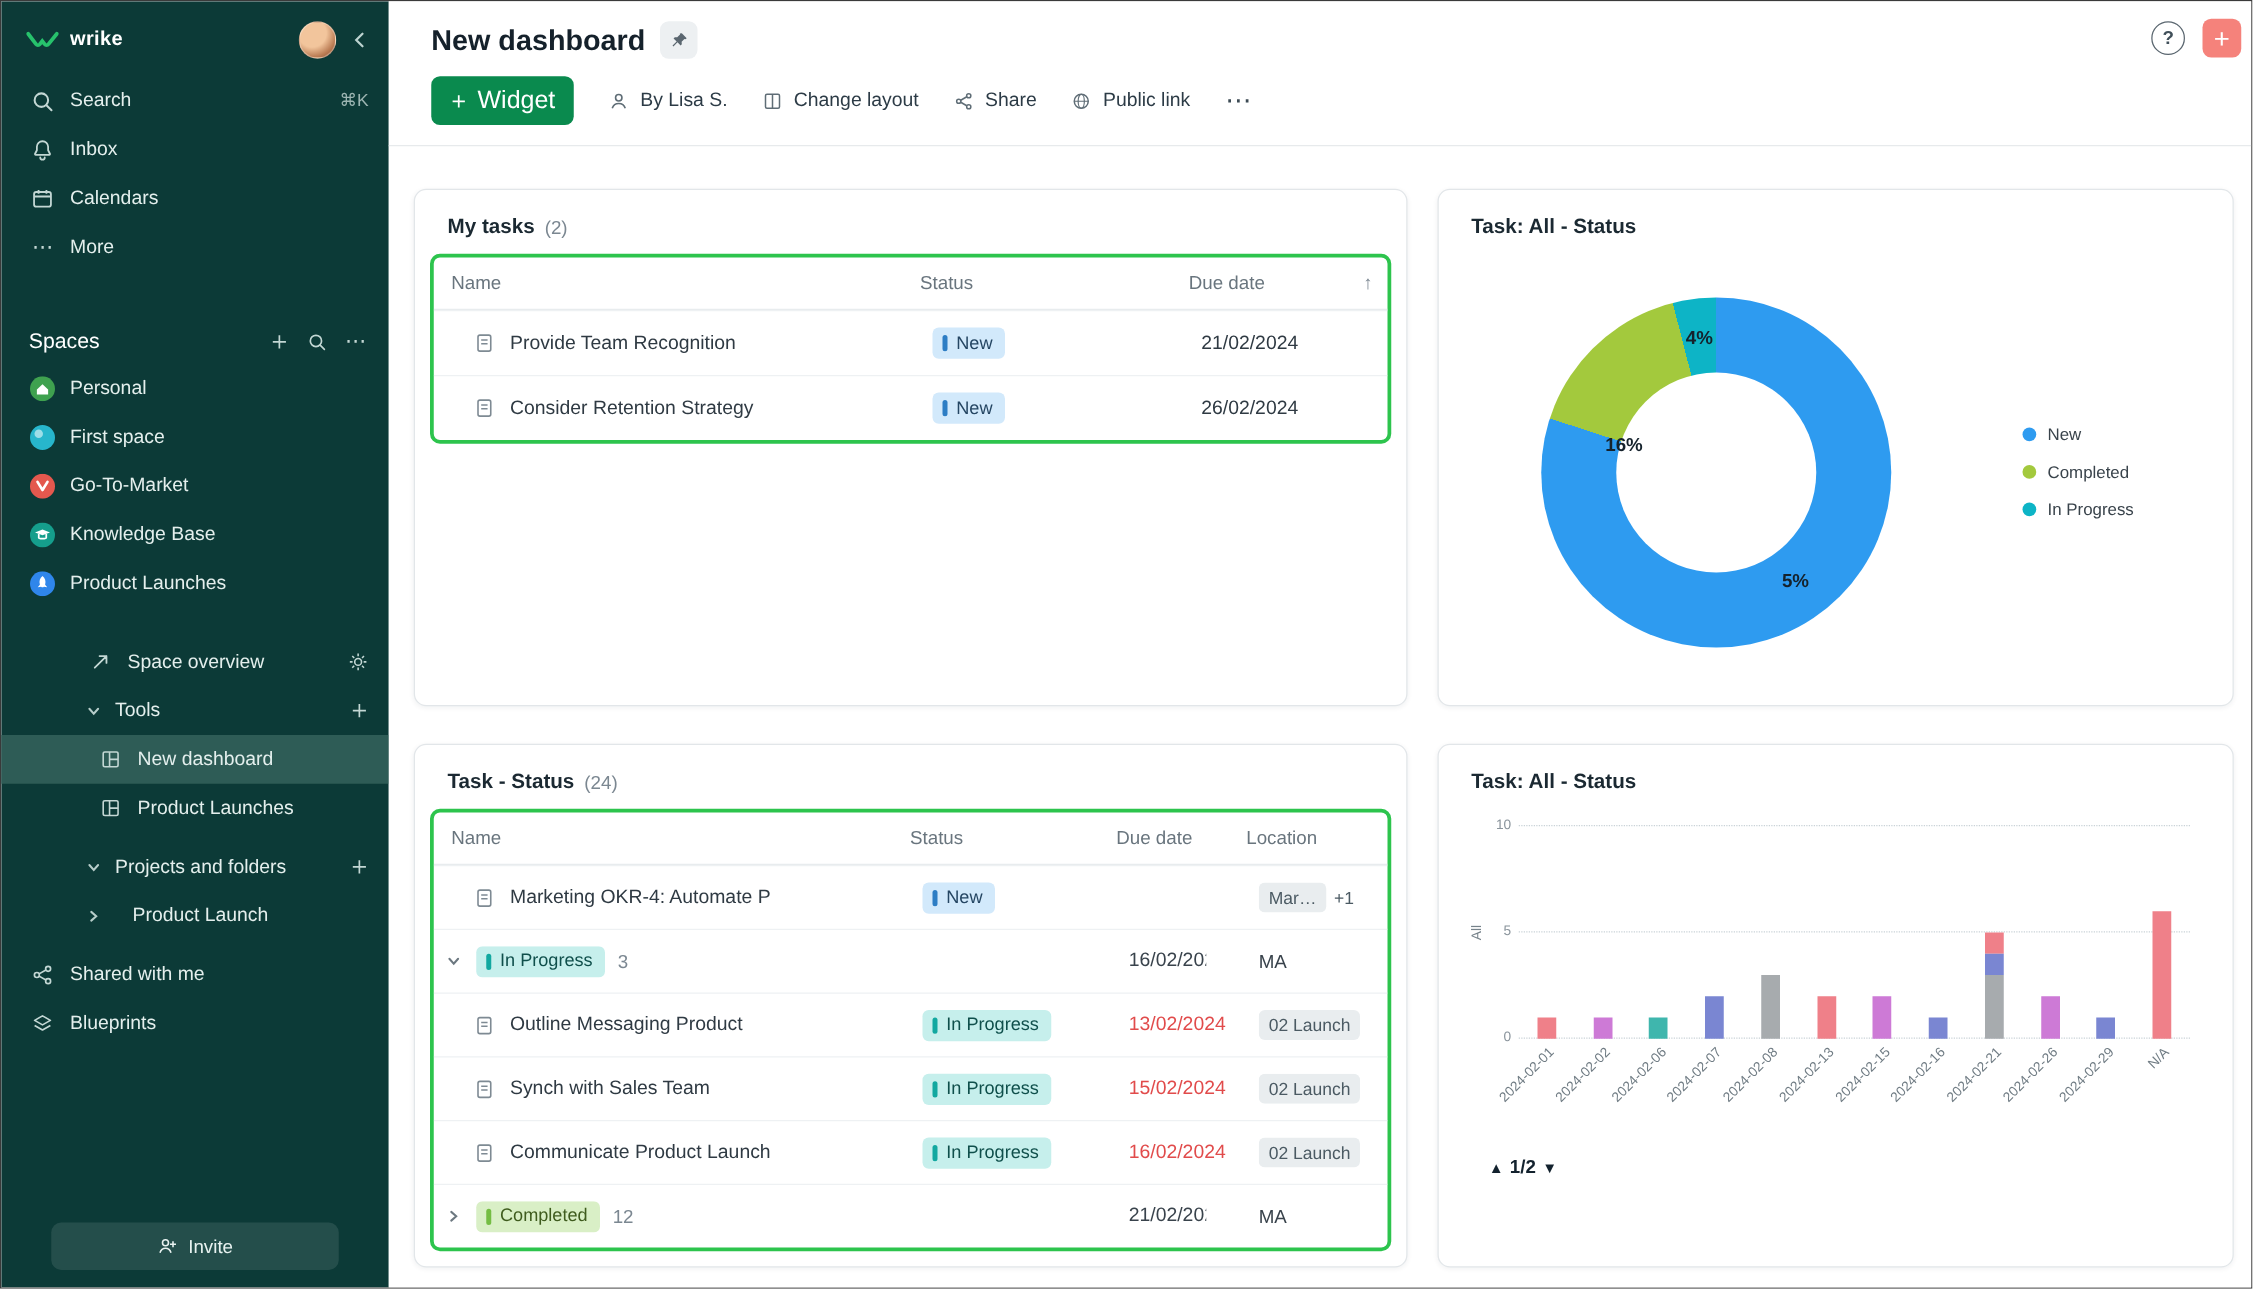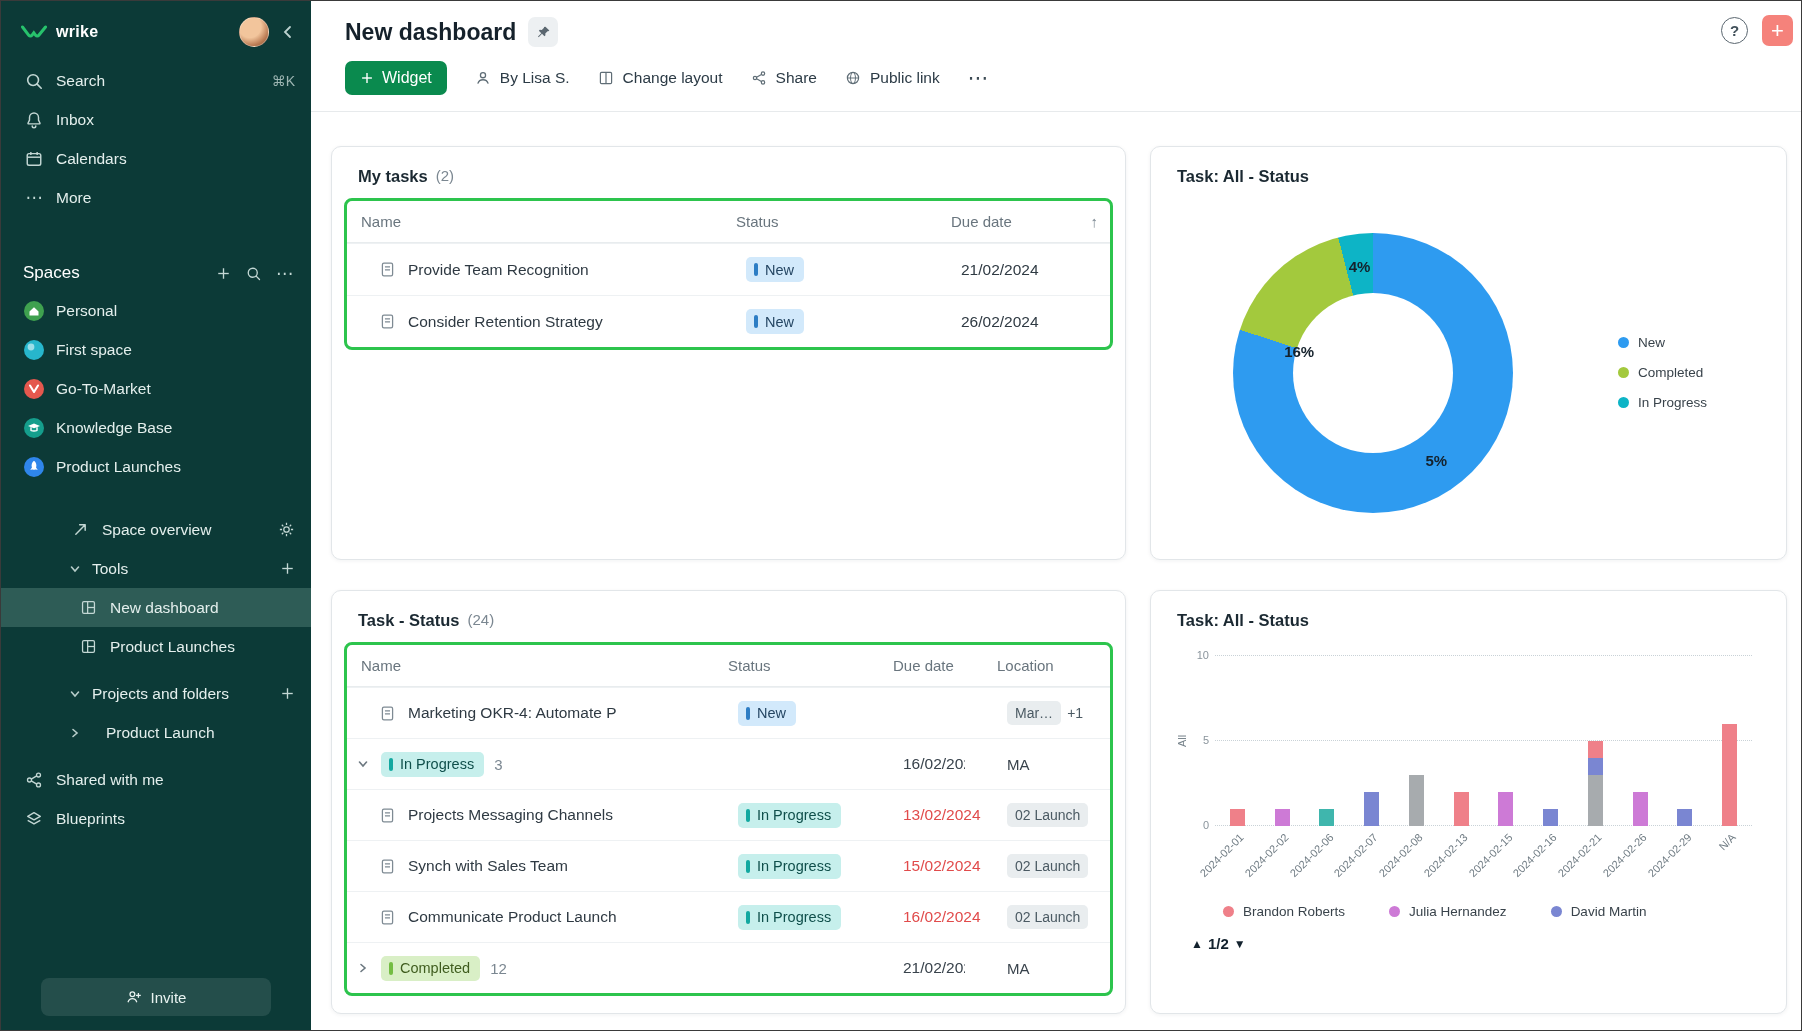--- a/index.html
+++ b/index.html
@@ -36,28 +36,28 @@
   
   .main{flex:1;display:flex;flex-direction:column;min-width:0;position:relative;background:#fff}
   .m-header{padding:16px 20px 0 34px;border-bottom:1px solid #e7eaec;flex:none}
   .title-row{display:flex;align-items:center;gap:12px}
   .page-title{font-size:23px;font-weight:700;color:#15212b}
   .pin-btn{width:30px;height:30px;border-radius:7px;background:#edf0f2;display:flex;align-items:center;justify-content:center;color:#5b6770;cursor:pointer}
   .toolbar{display:flex;align-items:center;gap:28px;margin:14px 0 16px;font-size:15.5px;color:#2c3b46}
   .tb-item{display:flex;align-items:center;gap:9px;cursor:pointer}
   .tb-item .tb-ic{color:#5f6d76;display:flex}
   .tb-more{font-size:21px;color:#3c4a54;letter-spacing:1px}
-  .widget-btn{display:flex;align-items:center;gap:8px;background:#0a8a4e;color:#fff;border:none;border-radius:7px;padding:8px 15px;font-size:16px;font-weight:500;cursor:pointer;font-family:inherit}
+  .widget-btn{display:flex;align-items:center;gap:8px;background:#0a8a4e;color:#fff;border:none;border-radius:7px;padding:8px 15px;font-size:20px;font-weight:500;cursor:pointer;font-family:inherit}
   .hdr-right{position:absolute;top:14px;right:8px;display:flex;align-items:center;gap:14px;z-index:5}
   .help-btn{width:27px;height:27px;border-radius:50%;border:1.6px solid #5b6770;color:#41505a;display:flex;align-items:center;justify-content:center;font-size:15px;font-weight:700;cursor:pointer;background:#fff}
   .add-btn{width:31px;height:31px;border-radius:7px;background:#f5827b;color:#fff;font-size:22px;font-weight:400;display:flex;align-items:center;justify-content:center;cursor:pointer;border:none;line-height:1}
 
   .content{flex:1;display:grid;grid-template-columns:795px 1fr;grid-template-rows:414px minmax(0,1fr);gap:30px 24px;padding:34px 14px 16px 20px;min-height:0}
   .card{border:1px solid #e2e6e9;border-radius:10px;box-shadow:0 1px 4px rgba(24,39,51,.06);background:#fff;padding:12px 10px;display:flex;flex-direction:column;min-height:0;overflow:hidden}
-  .card-title{display:flex;align-items:flex-start;gap:8px;padding:8px 16px 12px;flex:none}
+  .card-title{display:flex;align-items:flex-end;gap:8px;padding:8px 16px 12px;flex:none}
   .ct{font-size:16.5px;font-weight:700;color:#1b2932}
   .cc{font-size:15px;color:#7b8791}
 
   
   .hl-box{border:3px solid #2dc44d;border-radius:8px;margin:0 2px;overflow:hidden;flex:none;background:#fff}
   .t-head{display:flex;align-items:center;height:42px;padding:0 14px;border-bottom:1px solid #e8ecee;color:#69757e;font-size:15px;position:relative}
   .t-row{display:flex;align-items:center;height:52px;padding:0 4px;border-top:1px solid #eef1f3;font-size:15.5px;color:#2f3a43}
   .t-row:first-of-type{border-top:none}
   .c-name{flex:1;display:flex;align-items:center;min-width:0;overflow:hidden;white-space:nowrap}
   .t-row .c-name{padding-left:28px}
@@ -570,21 +570,21 @@
 
           <div class="t-row">
             <span class="c-name">
               <span class="doc-ic">
                 <svg width="17" height="17" viewBox="0 0 20 20">
                     <rect x="4" y="2.5" width="12" height="15" rx="1.8" fill="none" stroke="currentColor" stroke-width="1.5"></rect>
                     <line x1="7" y1="7" x2="13" y2="7" stroke="currentColor" stroke-width="1.4"></line>
                     <line x1="7" y1="10.5" x2="13" y2="10.5" stroke="currentColor" stroke-width="1.4"></line>
                   </svg>
               </span>
-              <span>Projects Messaging Channels</span>
+              <span>Outline Messaging Product</span>
             </span>
             <span class="c-status">
               <span class="badge b-prog">
                   <i class="bar"></i>
                   <span>In Progress</span>
                 </span>
             </span>
             <span class="c-due t-due-red">13/02/2024</span>
             <span class="c-loc">
                 <span class="loc-badge">02 Launch</span>
@@ -751,34 +751,20 @@
               <div class="xlabel-slot">
                 <span>2024-02-26</span>
               </div>
               <div class="xlabel-slot">
                 <span>2024-02-29</span>
               </div>
               <div class="xlabel-slot">
                 <span>N/A</span>
               </div>
             </div>
-          <div class="bar-legend">
-              <div class="legend-item">
-                <span class="legend-dot" style="background:#ef8089"></span>
-                <span>Brandon Roberts</span>
-              </div>
-              <div class="legend-item">
-                <span class="legend-dot" style="background:#cd7ad6"></span>
-                <span>Julia Hernandez</span>
-              </div>
-              <div class="legend-item">
-                <span class="legend-dot" style="background:#7a86d2"></span>
-                <span>David Martin</span>
-              </div>
-            </div>
           <div class="pagination">
             <span class="page-arrow">▲</span>
             <span>1/2</span>
             <span class="page-arrow">▼</span>
           </div>
         </div>
       </section>
 
     </div>
   </div>

